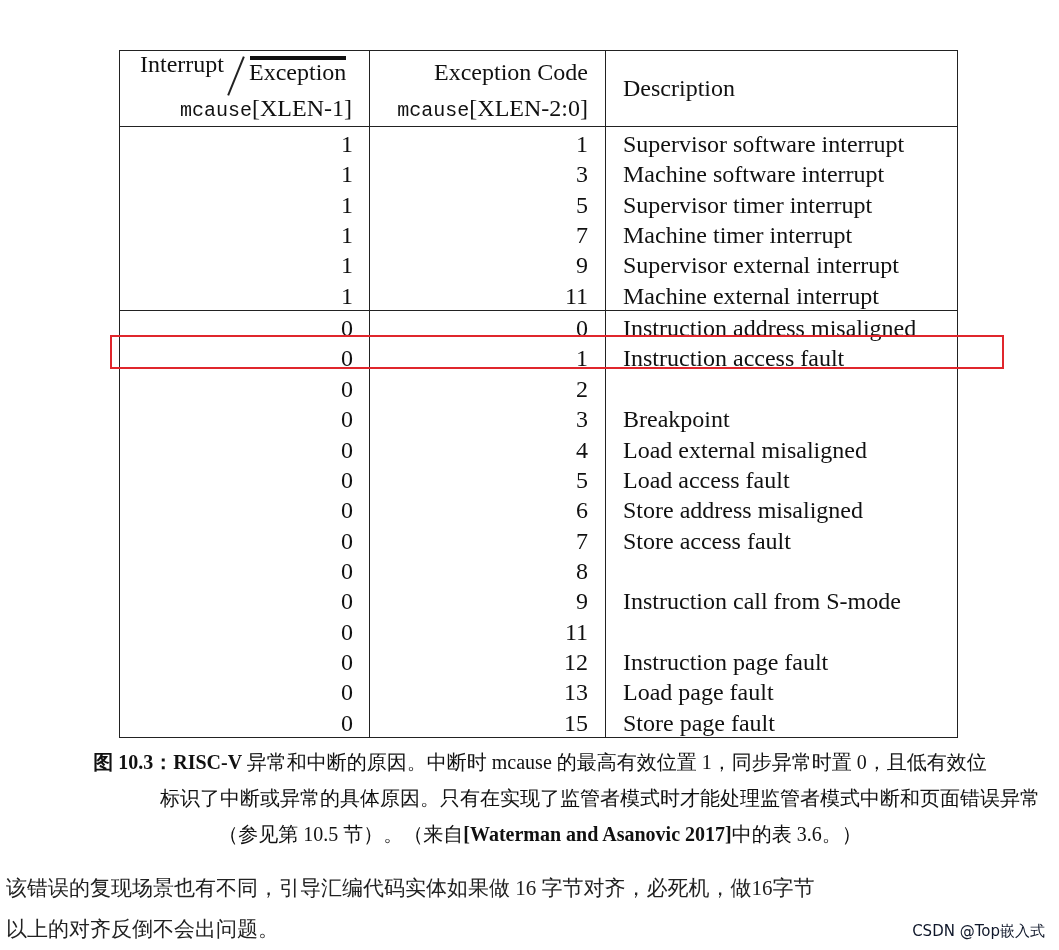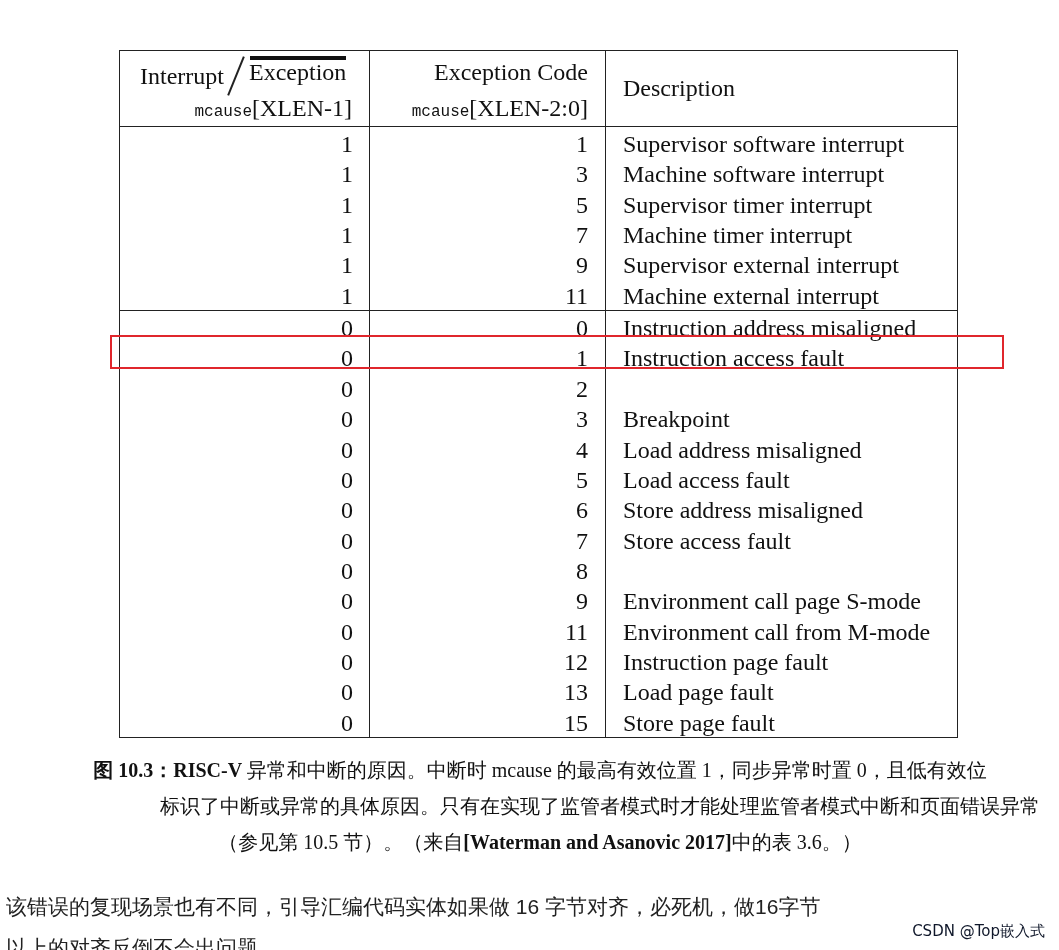--- a/index.html
+++ b/index.html
@@ -4,43 +4,43 @@
 <style>
   html, body { margin:0; padding:0; background:#ffffff; }
   body { width:1059px; height:950px; position:relative; overflow:hidden; font-family:"Liberation Serif", serif; color:#111; }
   .tbl { position:absolute; left:119px; top:50px; width:839px; height:688px; border:1px solid #222; box-sizing:border-box; }
   .vline { position:absolute; top:0; bottom:0; width:1px; background:#222; }
   .hline { position:absolute; left:0; right:0; height:1px; background:#222; }
   .hdr1 { position:absolute; left:0; width:250px; top:0; height:76px; }
   .hdr2 { position:absolute; left:250px; width:235px; top:0; height:76px; }
   .hdr3 { position:absolute; left:486px; right:0; top:0; height:76px; }
   .htxt { position:absolute; font-size:24px; white-space:nowrap; }
-  .mono { font-family:"Liberation Mono", monospace; font-size:16px; }
+  .mono { font-family:"Liberation Mono", monospace; font-size:20px; }
   .row { position:absolute; left:0; right:0; height:30.4px; font-size:24px; line-height:30px; }
   .c1 { position:absolute; left:0; width:233px; text-align:right; }
   .c2 { position:absolute; left:250px; width:218px; text-align:right; }
   .c3 { position:absolute; left:503px; white-space:nowrap; }
   .overline { position:absolute; height:4px; background:#111; }
   .slash { position:absolute; width:2px; height:42px; background:#222; transform:rotate(22deg); }
   .redbox { position:absolute; left:110px; top:335px; width:894px; height:34px; border:2.5px solid #e0262c; box-sizing:border-box; }
-  .caption { position:absolute; left:40px; width:1000px; text-align:center; font-size:20px; line-height:36px; font-family:"Liberation Serif", serif;margin-top:8px; }
-  .para { position:absolute; left:6px; font-family:Liberation Sans, sans-serif; font-size:21px; color:#222; white-space:nowrap;margin-top:19px; }
+  .caption { position:absolute; left:40px; width:1000px; text-align:center; font-size:20px; line-height:36px; font-family:"Liberation Serif", serif; }
+  .para { position:absolute; left:6px; font-family:Liberation Serif, serif; font-size:21px; color:#222; white-space:nowrap; }
   .wm { position:absolute; right:14px; top:922px; font-family:"DejaVu Sans", sans-serif; font-size:15px; color:#0f172a; }
 </style>
 </head>
 <body>
 
 <div class="tbl">
   <div class="vline" style="left:249px"></div>
   <div class="vline" style="left:485px"></div>
   <div class="hline" style="top:75px"></div>
   <div class="hline" style="top:259px"></div>
 
   <div class="hdr1">
-    <span class="htxt" style="left:20px; top:12px">Interrupt</span>
+    <span class="htxt" style="left:20px; top:0">Interrupt</span>
     <span class="slash" style="left:115px; top:4px"></span>
     <span class="overline" style="left:130px; top:5px; width:96px"></span>
     <span class="htxt" style="left:129px; top:8px">Exception</span>
     <span class="htxt" style="right:18px; top:44px"><span class="mono">mcause</span><span>[XLEN-1]</span></span>
   </div>
   <div class="hdr2">
     <span class="htxt" style="right:17px; top:8px">Exception Code</span>
     <span class="htxt" style="right:17px; top:44px"><span class="mono">mcause</span><span>[XLEN-2:0]</span></span>
   </div>
   <div class="hdr3">
@@ -93,21 +93,21 @@
         <span class="c2">2</span>
       </div>
       <div class="row" style="top: 353.15px;">
         <span class="c1">0</span>
         <span class="c2">3</span>
         <span class="c3">Breakpoint</span>
       </div>
       <div class="row" style="top: 383.5px;">
         <span class="c1">0</span>
         <span class="c2">4</span>
-        <span class="c3">Load address misaligned</span>
+        <span class="c3">Load external misaligned</span>
       </div>
       <div class="row" style="top: 413.85px;">
         <span class="c1">0</span>
         <span class="c2">5</span>
         <span class="c3">Load access fault</span>
       </div>
       <div class="row" style="top: 444.2px;">
         <span class="c1">0</span>
         <span class="c2">6</span>
         <span class="c3">Store address misaligned</span>
@@ -117,26 +117,25 @@
         <span class="c2">7</span>
         <span class="c3">Store access fault</span>
       </div>
       <div class="row" style="top: 504.9px;">
         <span class="c1">0</span>
         <span class="c2">8</span>
       </div>
       <div class="row" style="top: 535.25px;">
         <span class="c1">0</span>
         <span class="c2">9</span>
-        <span class="c3">Environment call page S-mode</span>
+        <span class="c3">Instruction call from S-mode</span>
       </div>
       <div class="row" style="top: 565.6px;">
         <span class="c1">0</span>
         <span class="c2">11</span>
-        <span class="c3">Environment call from M-mode</span>
       </div>
       <div class="row" style="top: 595.95px;">
         <span class="c1">0</span>
         <span class="c2">12</span>
         <span class="c3">Instruction page fault</span>
       </div>
       <div class="row" style="top: 626.3px;">
         <span class="c1">0</span>
         <span class="c2">13</span>
         <span class="c3">Load page fault</span>

